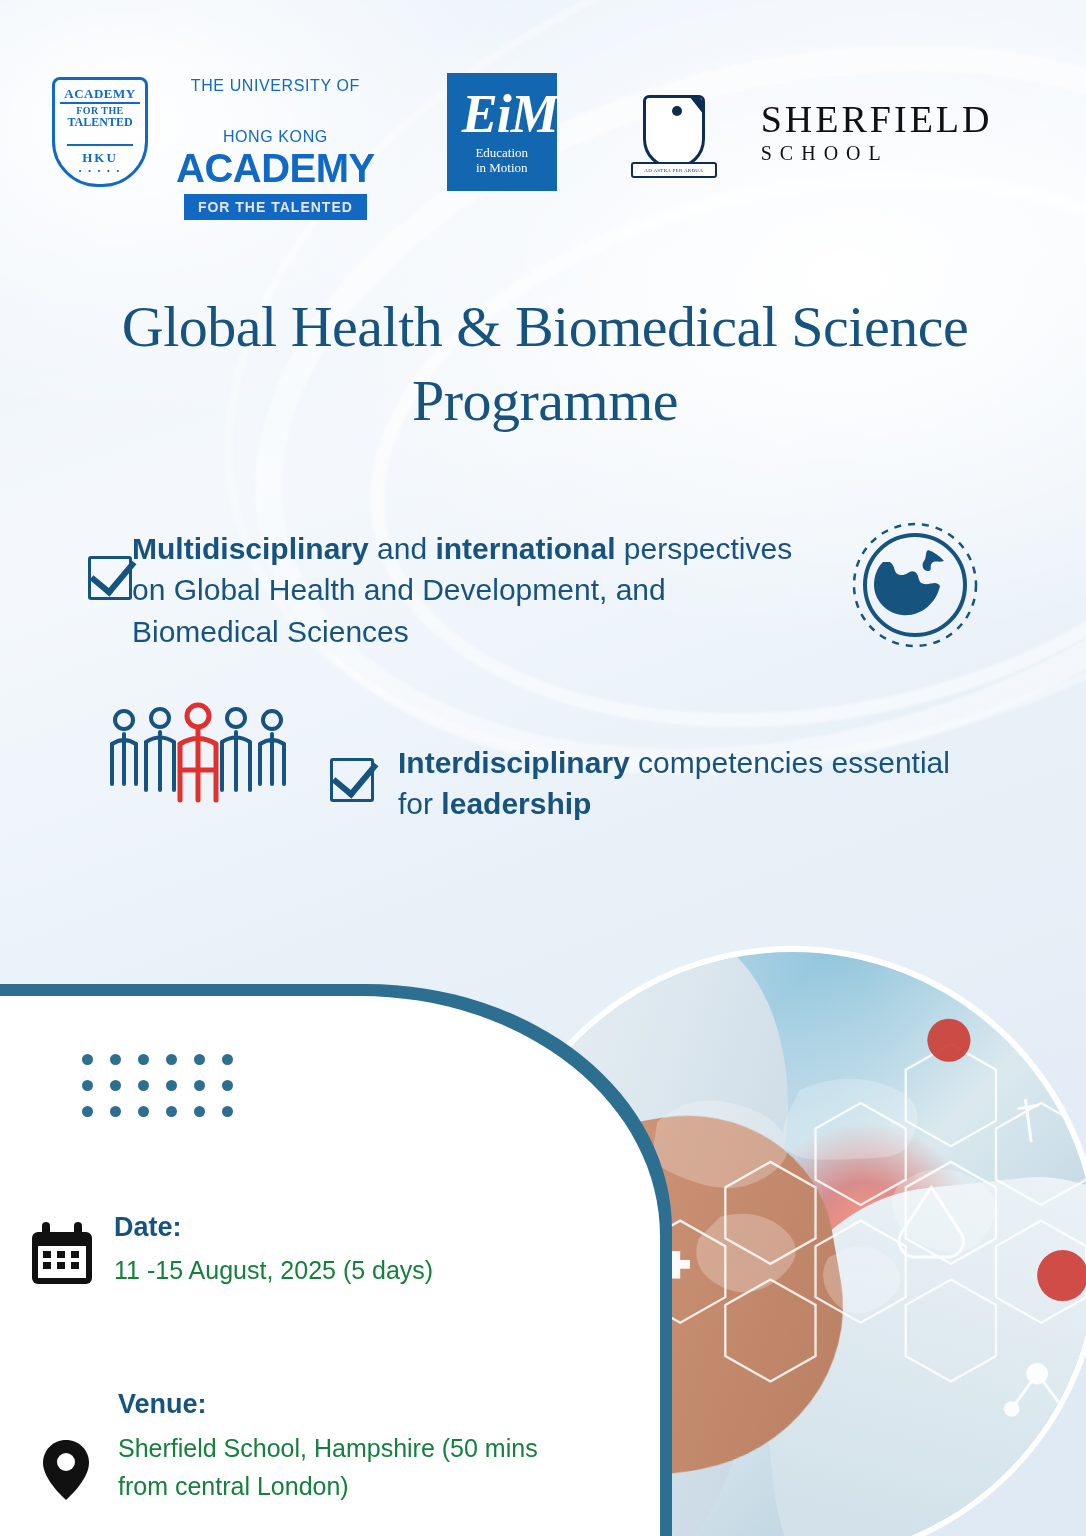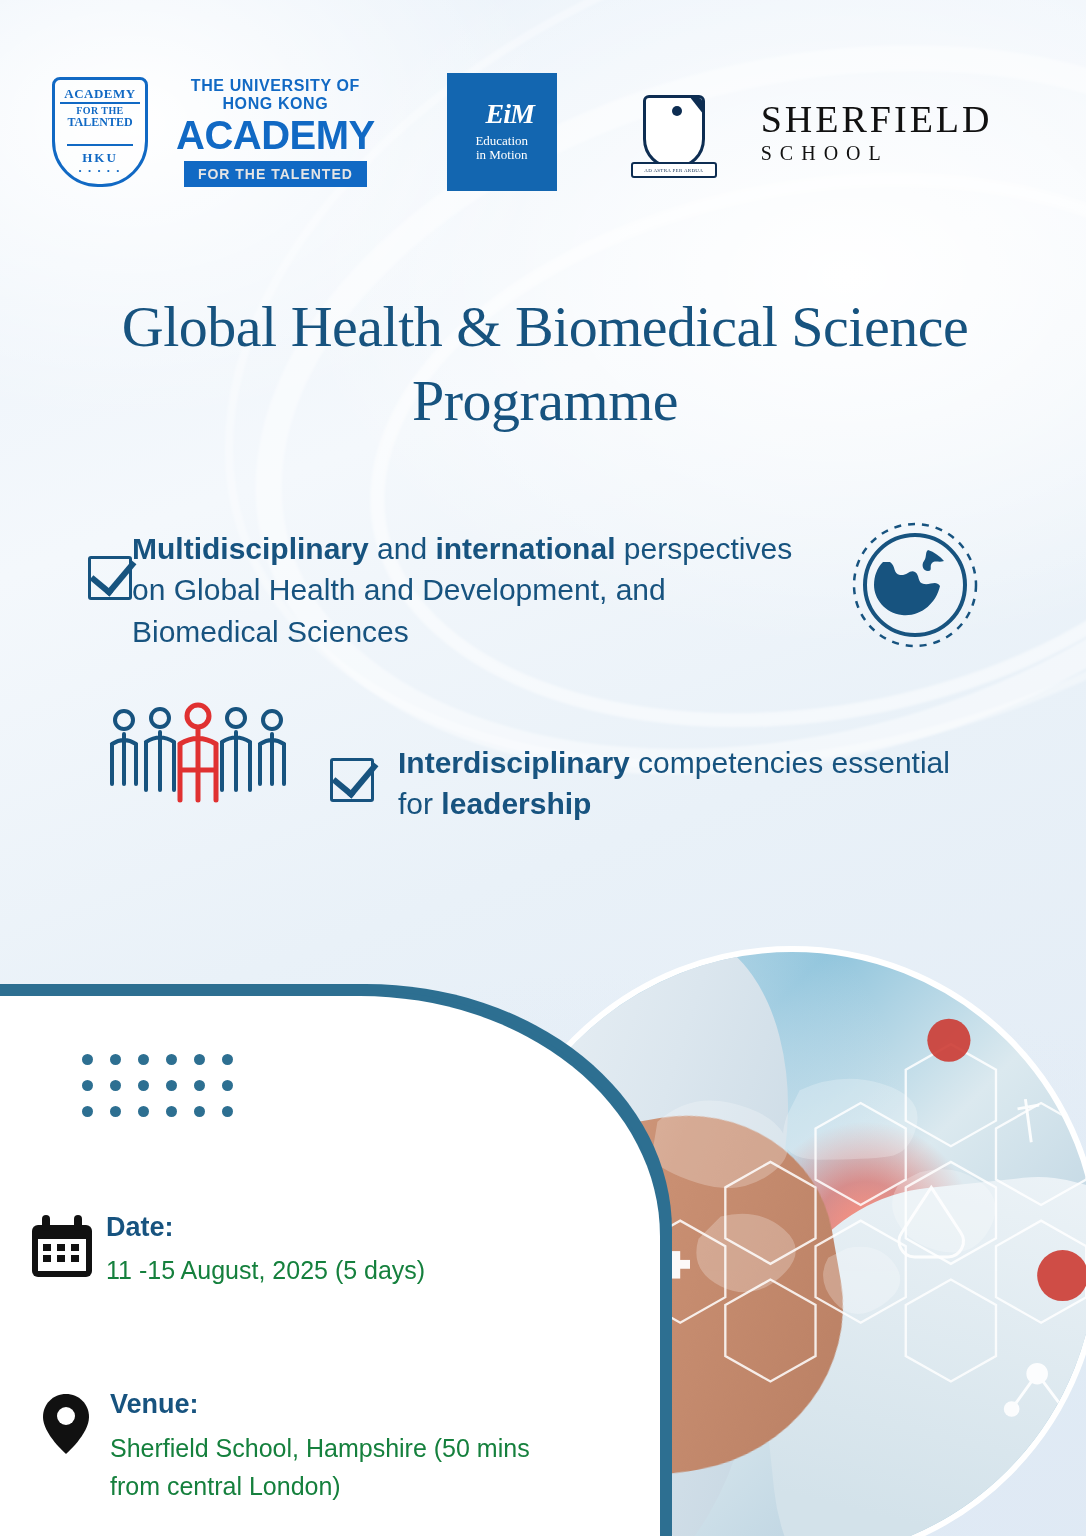--- a/index.html
+++ b/index.html
@@ -52,33 +52,33 @@
     position: relative;
     background: rgba(255,255,255,0.35);
   }
   .hku-crest .c1 { font-size: 13px; font-weight: bold; letter-spacing: .5px; border-bottom: 2px solid #1169c4; padding: 0 4px 1px; }
   .hku-crest .c2 { font-size: 10px; font-weight: bold; letter-spacing: .4px; margin-top: 2px;}
   .hku-crest .c3 { font-size: 12px; font-weight: bold; border-bottom: 2px solid #1169c4; padding-bottom: 15px;}
   .hku-crest .c4 { font-size: 13px; font-weight: bold; margin-top: 5px; letter-spacing: 2px;}
   .hku-crest .c5 { font-size: 9px; letter-spacing: 2px; margin-top: 3px; }
 
   .hku-text { display: flex; flex-direction: column; align-items: center; }
-  .hku-text .t1 { color: #1169c4; font-size: 16px; font-weight: bold; letter-spacing: .6px; line-height: 1.15; text-align: center; }
+  .hku-text .t1 { color: #1169c4; font-size: 16px; font-weight: normal; letter-spacing: .6px; line-height: 1.15; text-align: center; margin-top: 33px; }
   .hku-text .t2 { color: #1169c4; font-size: 40px; font-weight: bold; letter-spacing: -0.5px; line-height: 1; margin-top: 2px; }
   .hku-text .t3 { background: #1169c4; color: #e5e5e5; font-size: 14px; font-weight: bold; letter-spacing: 1px; padding: 5px 14px; margin-top: 6px; }
 
   .eim {
     width: 110px; height: 118px;
     background: #1366b0;
     color: #fff;
     display: flex; flex-direction: column; align-items: center; justify-content: center;
     font-family: "Liberation Serif", serif;
     margin-left: 44px;
   }
-  .eim .e1 { font-size: 28px; font-weight: bold; font-style: italic; letter-spacing: -1px; line-height: .95; margin-left: 16px; }
+  .eim .e1 { font-size: 54px; font-weight: bold; font-style: italic; letter-spacing: -1px; line-height: .95; margin-left: 16px; }
   .eim .e2 { font-size: 13px; margin-top: 6px; line-height: 1.1; text-align: center; }
 
   .sher-crest {
     width: 86px; height: 96px;
     margin-left: 46px;
     position: relative;
     display: flex; align-items: center; justify-content: center;
   }
   .sher-shield {
     width: 62px; height: 74px;
@@ -189,21 +189,21 @@
   }
   .dots {
     position: absolute;
     left: 82px; bottom: 404px;
     display: grid;
     grid-template-columns: repeat(6, 28px);
     grid-template-rows: repeat(3, 26px);
   }
   .dots i { width: 11px; height: 11px; border-radius: 50%; background: #2d6f91; display: block; }
 
-  .info-row { position: absolute; display: flex; gap: 8px; align-items: flex-start; }
+  .info-row { position: absolute; display: flex; gap: 16px; align-items: flex-end; }
   .info-date { left: 26px; bottom: 246px; }
   .info-venue { left: 30px; bottom: 30px; }
   .info-label { font-size: 27px; font-weight: bold; color: #17537f; line-height: 1.2; }
   .info-value { font-size: 25px; color: #15803d; line-height: 1.55; margin-top: 8px; }
   .info-icon { flex: 0 0 auto; width: 72px; }
 
   
   .photo {
     position: absolute;
     right: -16px; bottom: -30px;

